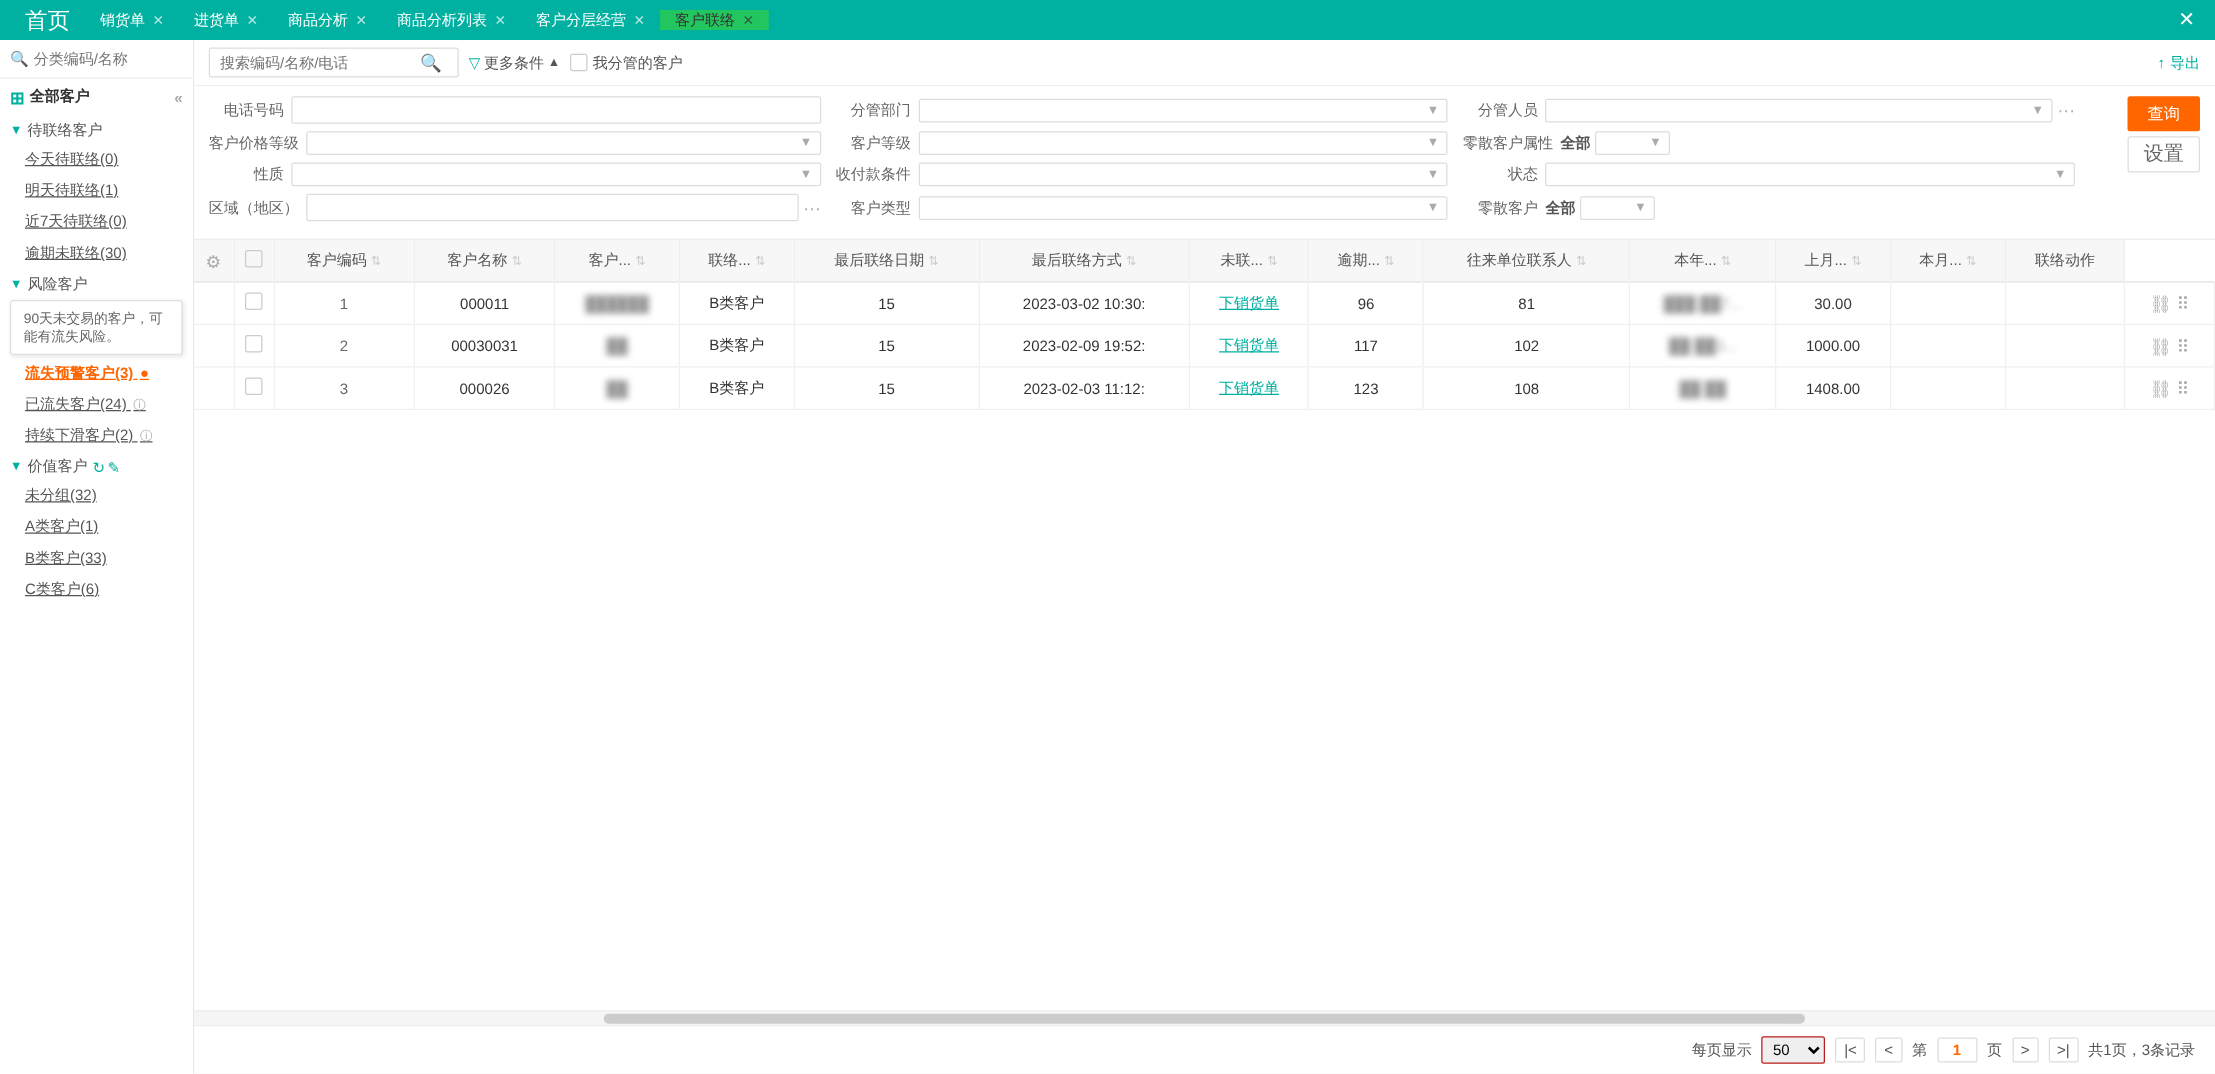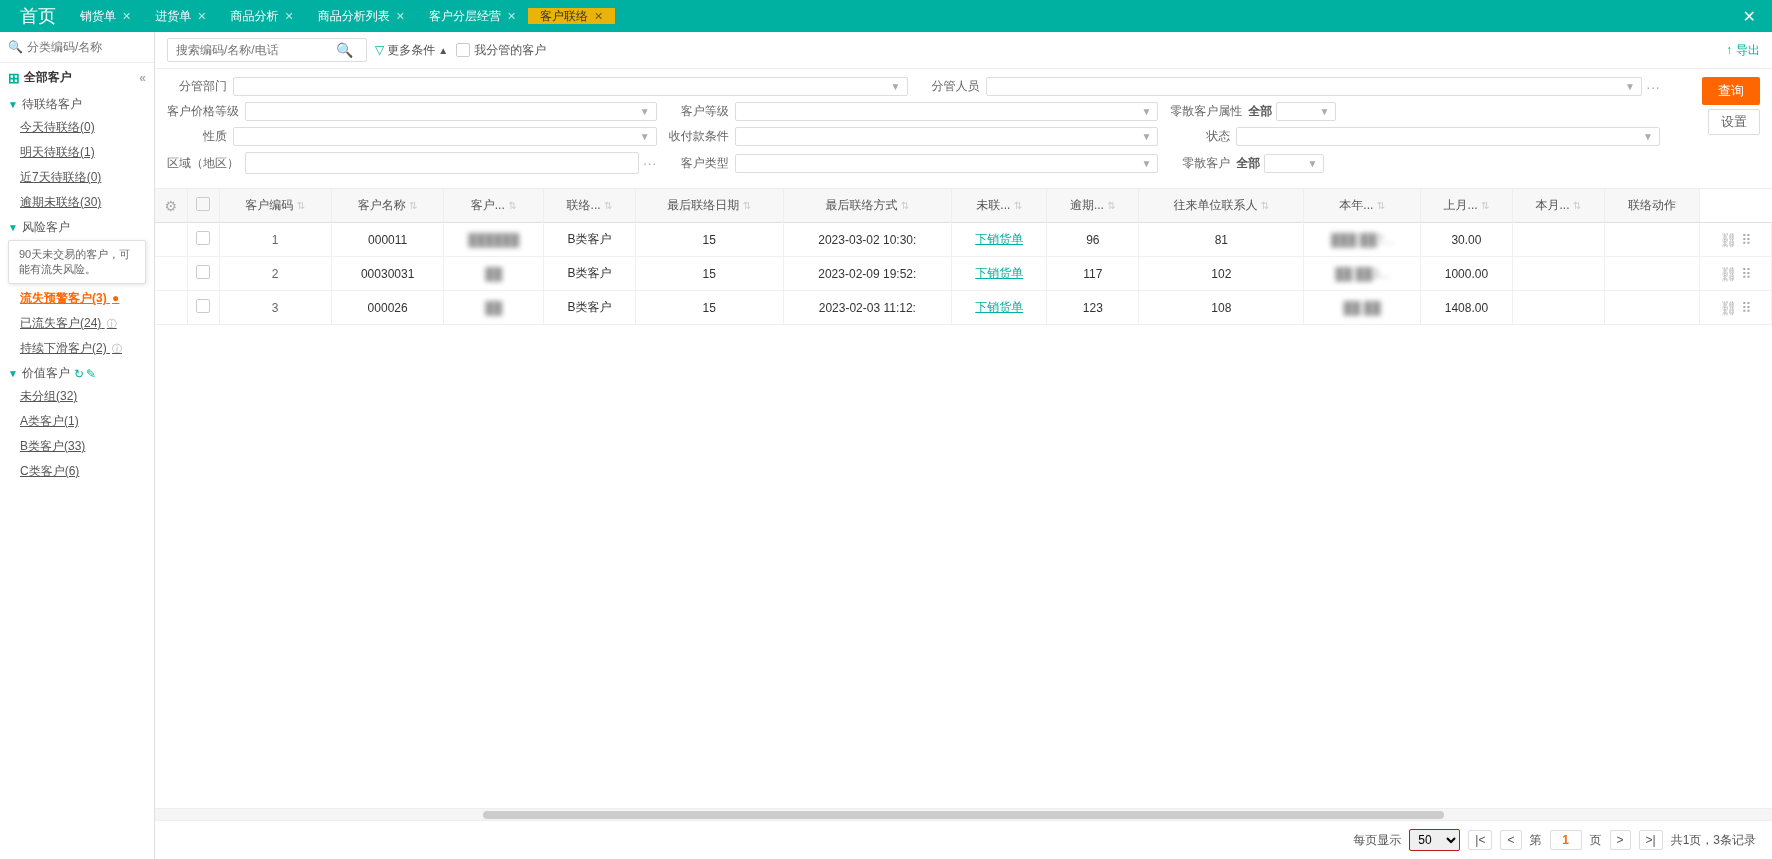--- a/index.html
+++ b/index.html
@@ -18,21 +18,21 @@
       padding: 0 12px;
       height: 16px;
       display: flex;
       align-items: center;
       cursor: pointer;
       color: white;
       font-size: 13px;
       white-space: nowrap;
     }
     .top-nav .tab.active {
-      background: #eab308;
+      background: #22c55e;
       color: #333;
       align-items: center;
     }
     .top-nav .tab .close-btn {
       margin-left: 6px;
       font-size: 11px;
       opacity: 0.7;
     }
     .top-nav .home-tab {
       padding: 0 12px;
@@ -262,21 +262,21 @@
       cursor: pointer;
       font-size: 13px;
     }
     .settings-btn {
       background: white;
       color: #666;
       border: 1px solid #ddd;
       padding: 3px 12px;
       border-radius: 2px;
       cursor: pointer;
-      font-size: 13px;
+      font-size: 16px;
     }
 
     
     .table-area {
       flex: 1;
       overflow: auto;
       background: white;
     }
     table {
       width: 100%;
@@ -498,20 +498,24 @@
         <span>导出</span>
       </div>
     </div>
 
     <div class="filter-panel">
       <div style="display:flex; gap:8px;">
         <div style="flex:1;">
 
           <div class="filter-row">
             <div class="filter-cell">
+              <span class="filter-label">电话号码</span>
+              <input class="filter-input" type="text" style="">
+            </div>
+            <div class="filter-cell">
               <span class="filter-label">分管部门</span>
               <div class="filter-select">
                 <span></span>
                 <span class="chevron">▼</span>
               </div>
             </div>
             <div class="filter-cell">
               <span class="filter-label">分管人员</span>
               <div class="filter-select">
                 <span></span>

